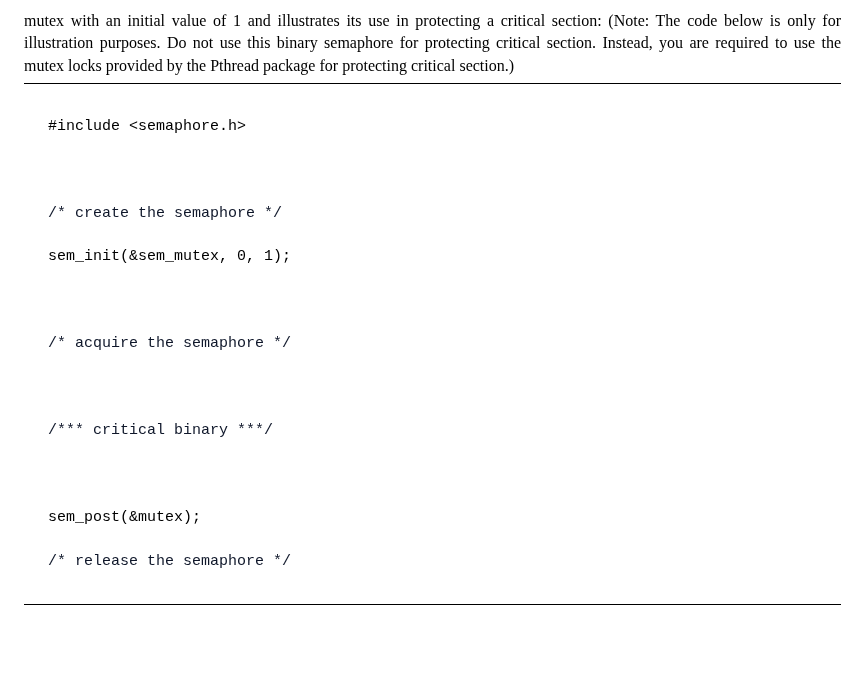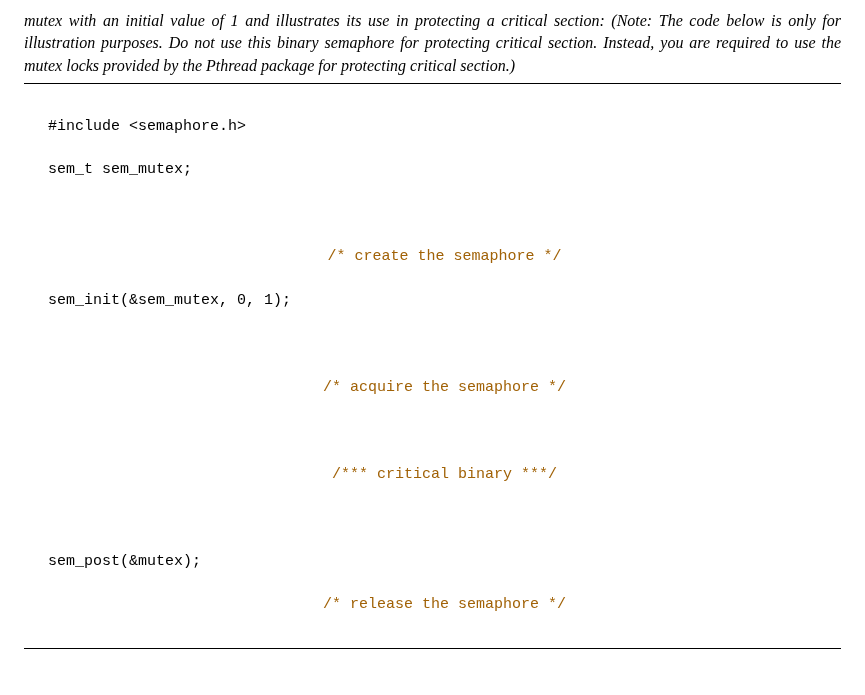--- a/index.html
+++ b/index.html
@@ -12,49 +12,46 @@
       font-size: 16px;
       line-height: 1.4;
       color: #000;
       background: #fff;
       padding: 10px 24px 20px 24px;
       width: 865px;
     }
     .body-text {
       text-align: justify;
       margin-bottom: 0;
-      font-style: italic;
     }
     .code-block {
       border-top: 1.5px solid #000;
       border-bottom: 1.5px solid #000;
       margin-top: 6px;
       margin-bottom: 34px;
       padding: 10px 0 10px 24px;
       font-family: "Courier New", Courier, monospace;
       font-size: 15px;
       line-height: 1.45;
       white-space: pre;
     }
     .code-line {
       display: block;
     }
     .comment {
-      color: #a16207;
-      text-align: center;
+      color: #0f172a;
     }
   </style>
 </head>
 <body>
 
 <p class="body-text">mutex with an initial value of 1 and illustrates its use in protecting a critical section: (Note: The code below is only for illustration purposes. Do not use this binary semaphore for protecting critical section. Instead, you are required to use the mutex locks provided by the Pthread package for protecting critical section.)</p>
 
 <div class="code-block">
 <span class="code-line">#include &lt;semaphore.h&gt;</span>
-<span class="code-line">sem_t sem_mutex;</span>
 <span class="code-line"> </span>
 <span class="code-line comment">/* create the semaphore */</span>
 <span class="code-line">sem_init(&amp;sem_mutex, 0, 1);</span>
 <span class="code-line"> </span>
 <span class="code-line comment">/* acquire the semaphore */</span>
 <span class="code-line"> </span>
 <span class="code-line comment">/*** critical binary ***/</span>
 <span class="code-line"> </span>
 <span class="code-line">sem_post(&amp;mutex);</span>
 <span class="code-line comment">/* release the semaphore */</span>

